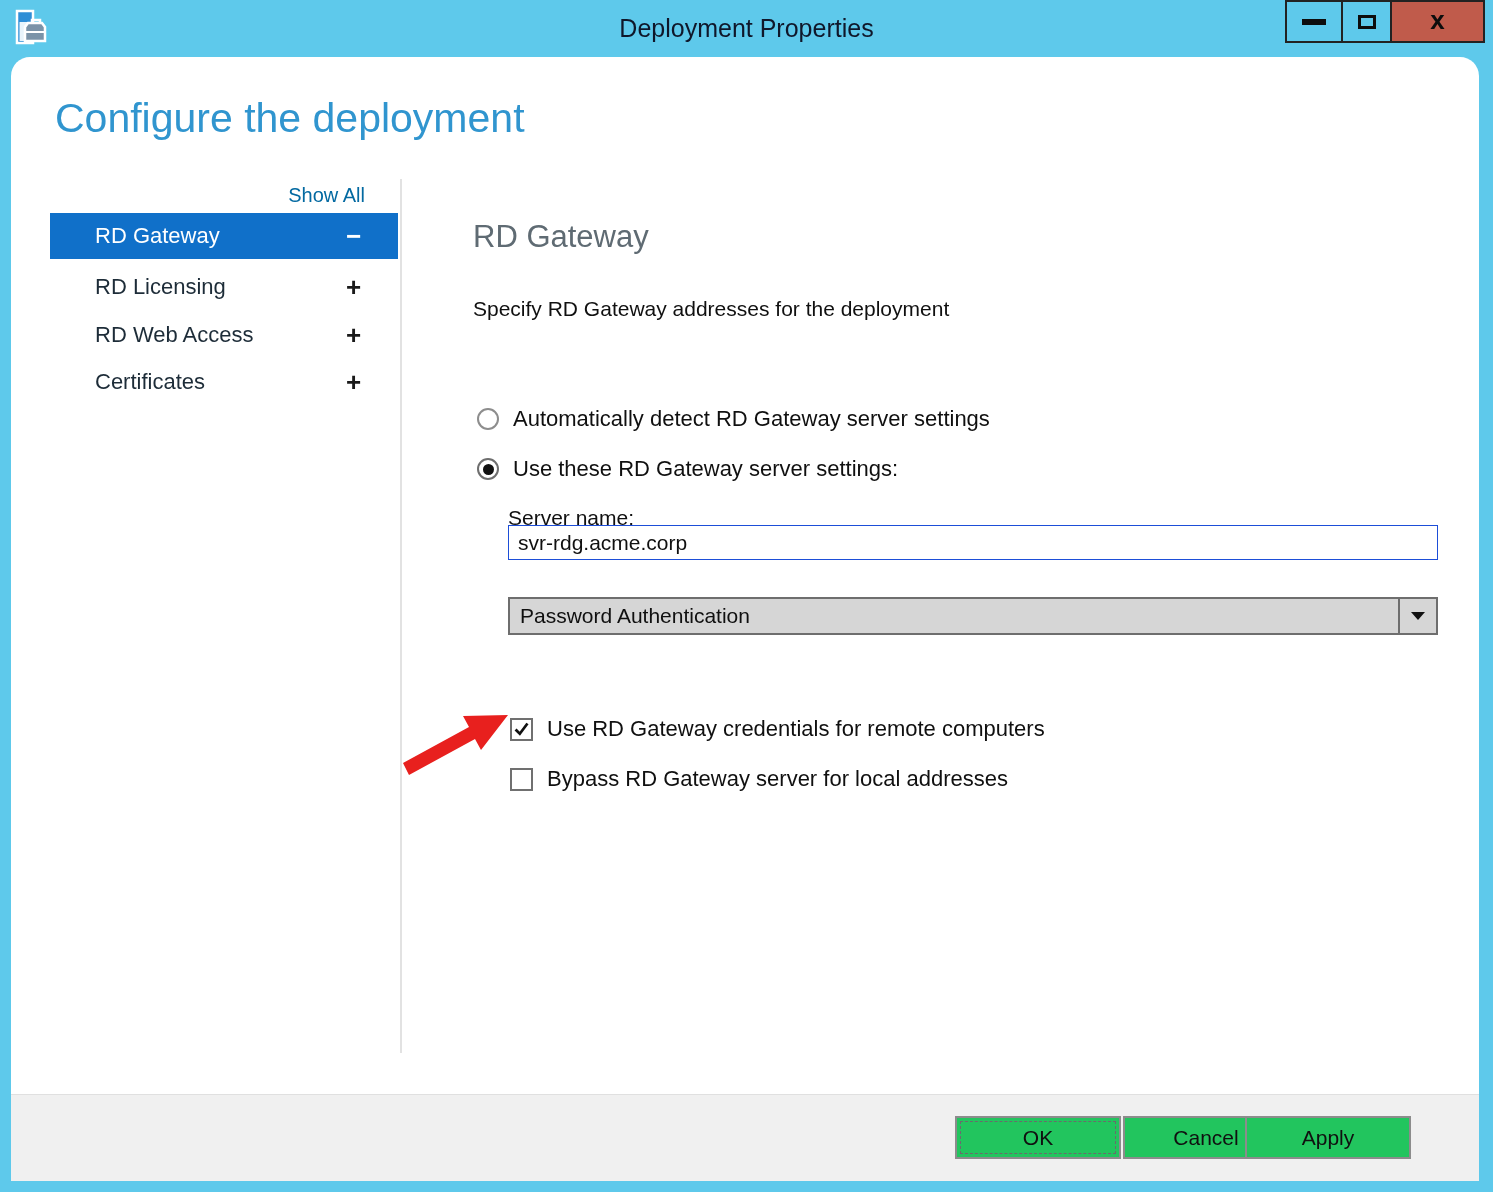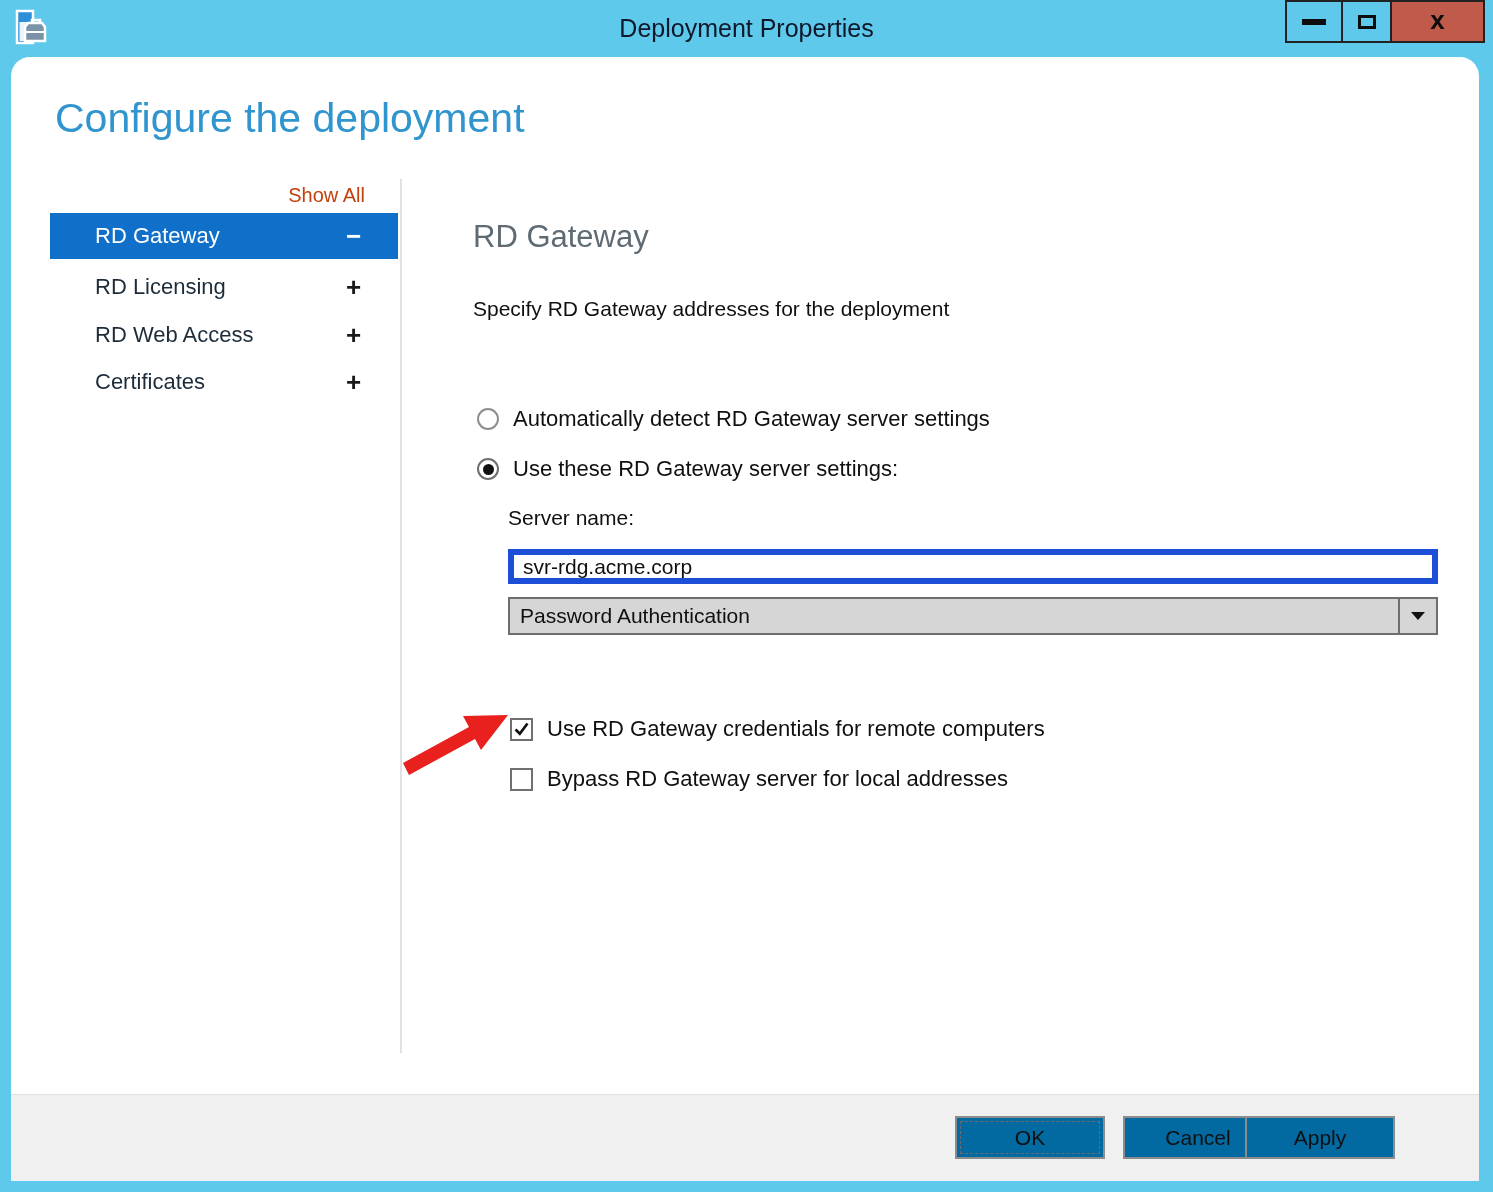--- a/index.html
+++ b/index.html
@@ -41,21 +41,21 @@
     border-radius: 19px;
   }
   .page-title {
     position: absolute; left: 44px; top: 38px;
     font-size: 41px; font-weight: 300; color: #3095cf; letter-spacing: 0px;
   }
 
   
   .show-all {
     position: absolute; left: 39px; top: 127px; width: 315px;
-    text-align: right; font-size: 20px; color: #c2410c; cursor: pointer;
+    text-align: right; font-size: 20px; color: #0369a1; cursor: pointer;
   }
   .side-divider {
     position: absolute; left: 389px; top: 122px; width: 2px; height: 874px;
     background: #e2e2e2;
   }
   .side-item {
     position: absolute; left: 39px; width: 348px; height: 46px;
     display: flex; align-items: center; font-size: 22px; color: #1d2c38;
     cursor: pointer;
   }
@@ -93,22 +93,22 @@
   .row-use    { left: 466px; top: 399px; }
   .row-cred   { left: 499px; top: 659px; }
   .row-bypass { left: 499px; top: 709px; }
   .row-none   { left: 466px; top: 759px; }
 
   .field-label { position: absolute; font-size: 21px; color: #101010; }
   .lbl-server { left: 497px; top: 449px; }
   .lbl-logon  { left: 497px; top: 552px; }
 
   .text-input {
-    position: absolute; left: 497px; top: 492px; width: 930px; height: 35px;
-    border: 6px solid #1d4ed8; background: #fff; font-size: 21px;
+    position: absolute; left: 497px; top: 468px; width: 930px; height: 35px;
+    border: 1px solid #1d4ed8; background: #fff; font-size: 21px;
     padding: 0 9px; font-family: "Liberation Sans", sans-serif; color: #101010; outline: none;
   }
   .combo {
     position: absolute; left: 497px; top: 540px; width: 930px; height: 38px;
     border: 2px solid #6e6e6e; background: #d6d6d6;
     display: flex; align-items: center; cursor: pointer;
   }
   .combo-value { flex: 1; padding-left: 10px; font-size: 21px; color: #101010; }
   .combo-arrow-box {
     width: 38px; height: 100%; border-left: 2px solid #6e6e6e;
@@ -117,22 +117,22 @@
   .combo-arrow { width: 0; height: 0; border-left: 7px solid transparent; border-right: 7px solid transparent; border-top: 8px solid #111; }
 
   .red-arrow { position: absolute; left: 385px; top: 650px; width: 120px; height: 72px; }
 
   
   .footer {
     position: absolute; left: 0; bottom: 0; width: 100%; height: 87px;
     background: #f0f0f0; border-top: 1px solid #e0e0e0;
   }
   .btn {
-    position: absolute; top: 21px; height: 43px; width: 150px;
-    background: #0369a1; border: 2px solid #8c8c8c;
+    position: absolute; top: 21px; height: 43px; width: 166px;
+    background: #22c55e; border: 2px solid #8c8c8c;
     font-size: 21px; color: #101010; font-family: "Liberation Sans", sans-serif;
     cursor: pointer;
   }
   .btn-ok { left: 944px; outline: 1px dashed #6b6b6b; outline-offset: -6px; }
   .btn-cancel { left: 1112px; }
   .btn-apply { left: 1234px; }
 </style>
 </head>
 <body>
 

